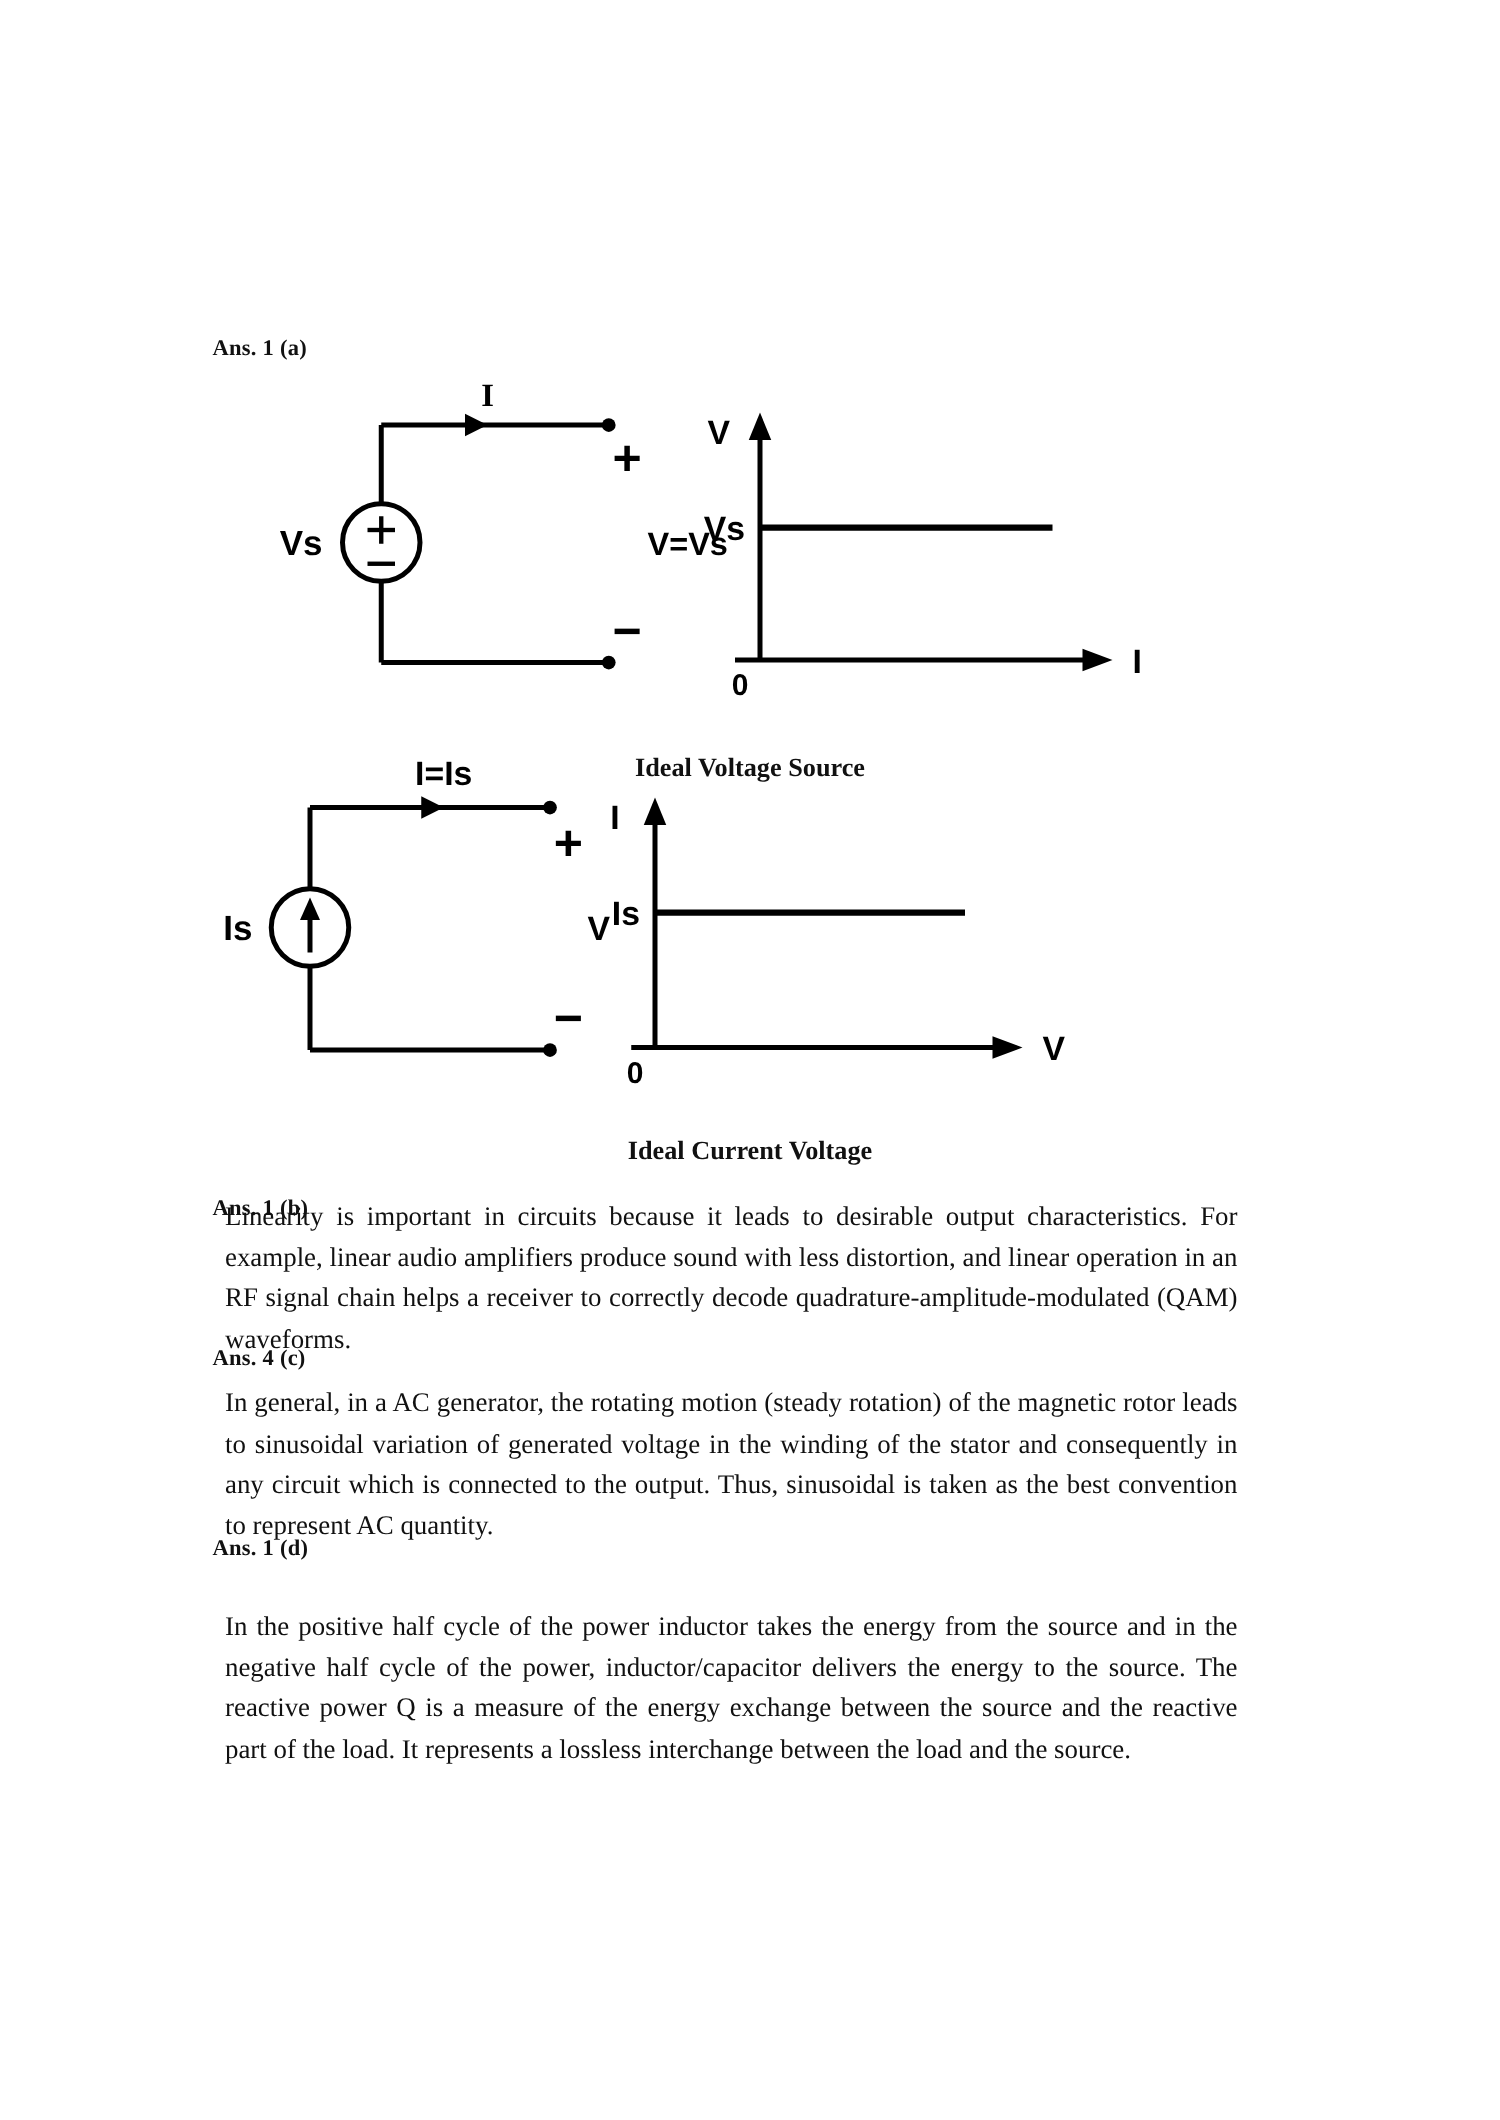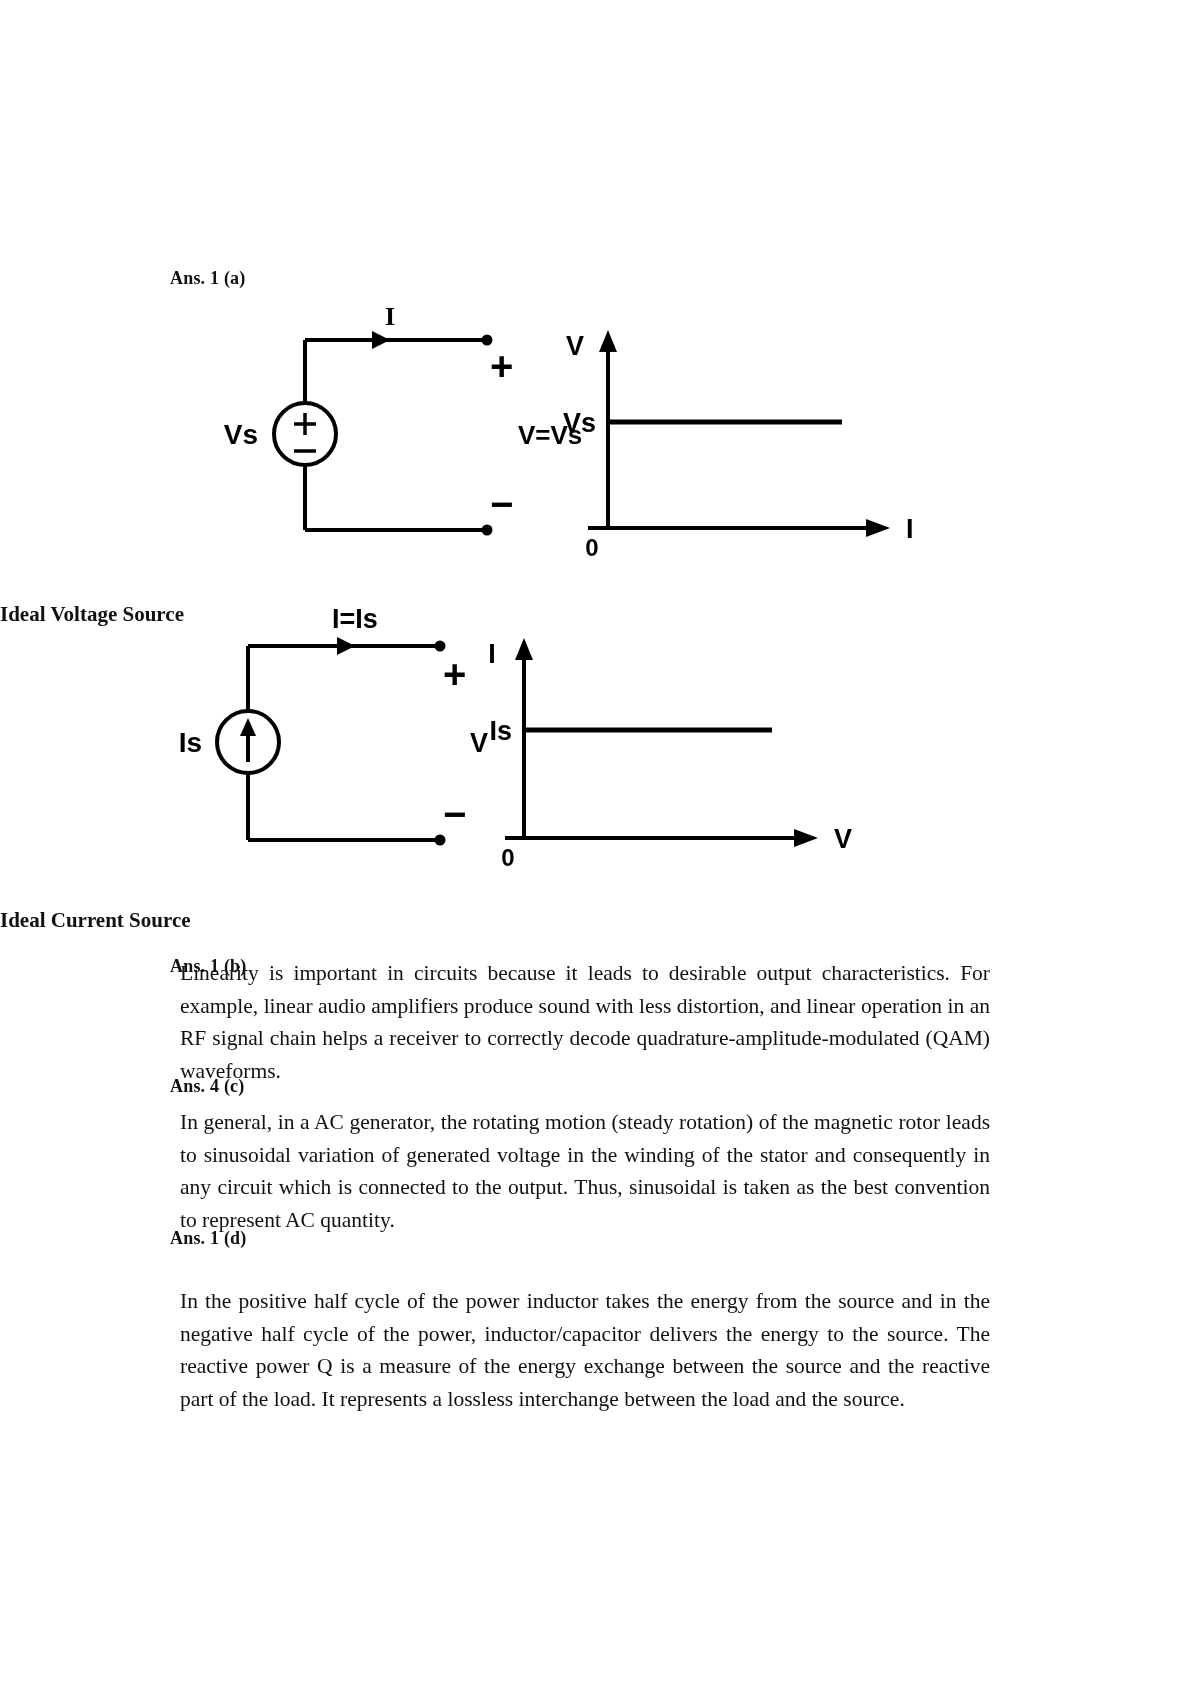--- a/index.html
+++ b/index.html
@@ -52,20 +52,21 @@
 
   
   .figure {
     position: absolute;
     left: 0;
     width: 1200px;
   }
   .fig-caption {
     position: absolute;
     width: 1200px;
+    text-align: center;
     font-weight: bold;
     font-size: 21px;
   }
   .cap1 { top: 602px; }
   .cap2 { top: 908px; }
 
   svg { display: block; }
   .lbl {
     font-family: "Liberation Sans", "DejaVu Sans", sans-serif;
     font-weight: bold;
@@ -169,21 +170,21 @@
       </g>
       <polygon points="524,30 515,52 533,52" fill="#000"></polygon>
       <polygon points="818,230 794,221 794,239" fill="#000"></polygon>
       <path d="M524 122 L772 122" stroke="#000" stroke-width="5" fill="none"></path>
       <text class="lbl" x="492" y="55" font-size="27" text-anchor="middle">I</text>
       <text class="lbl" x="834" y="240" font-size="27">V</text>
       <text class="lbl" x="512" y="132" font-size="27" text-anchor="end">Is</text>
       <text class="lbl" x="508" y="258" font-size="24" text-anchor="middle">0</text>
     </svg>
   </div>
-  <div class="fig-caption cap2">Ideal Current Source</div>
+  <div class="fig-caption cap2">Ideal Current Voltage</div>
 
   <div class="ans-head" style="top:956px;">Ans. 1 (b)</div>
   <div class="para" style="top:957px;">Linearity is important in circuits because it leads to desirable output characteristics. For example, linear audio amplifiers produce sound with less distortion, and linear operation in an RF signal chain helps a receiver to correctly decode quadrature-amplitude-modulated (QAM) waveforms.</div>
 
   <div class="ans-head" style="top:1076px;">Ans. 4 (c)</div>
   <div class="para" style="top:1106px;">In general, in a AC generator, the rotating motion (steady rotation) of the magnetic rotor leads to sinusoidal variation of generated voltage in the winding of the stator and consequently in any circuit which is connected to the output. Thus, sinusoidal is taken as the best convention to represent AC quantity.</div>
 
   <div class="ans-head" style="top:1228px;">Ans. 1 (d)</div>
   <div class="para" style="top:1285px;">In the positive half cycle of the power inductor takes the energy from the source and in the negative half cycle of the power, inductor/capacitor delivers the energy to the source. The reactive power Q is a measure of the energy exchange between the source and the reactive part of the load. It represents a lossless interchange between the load and the source.</div>
 

